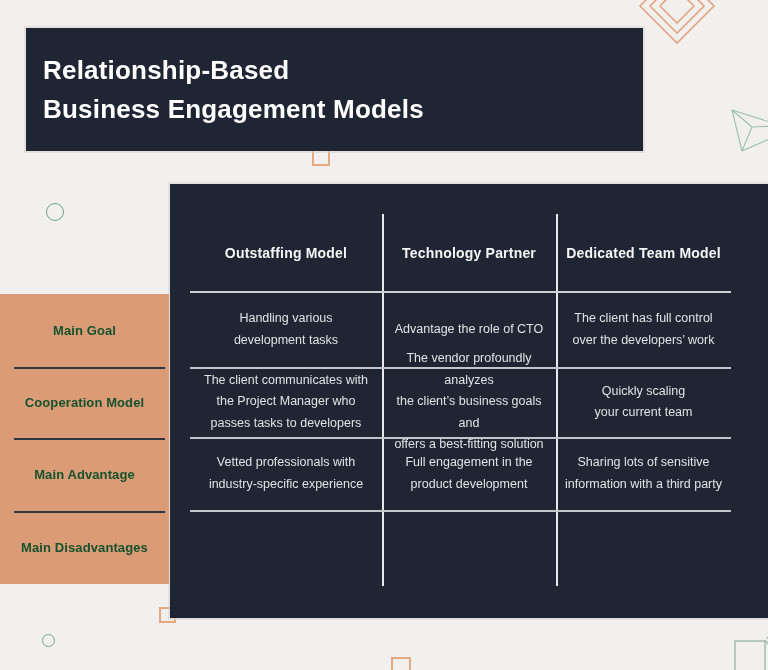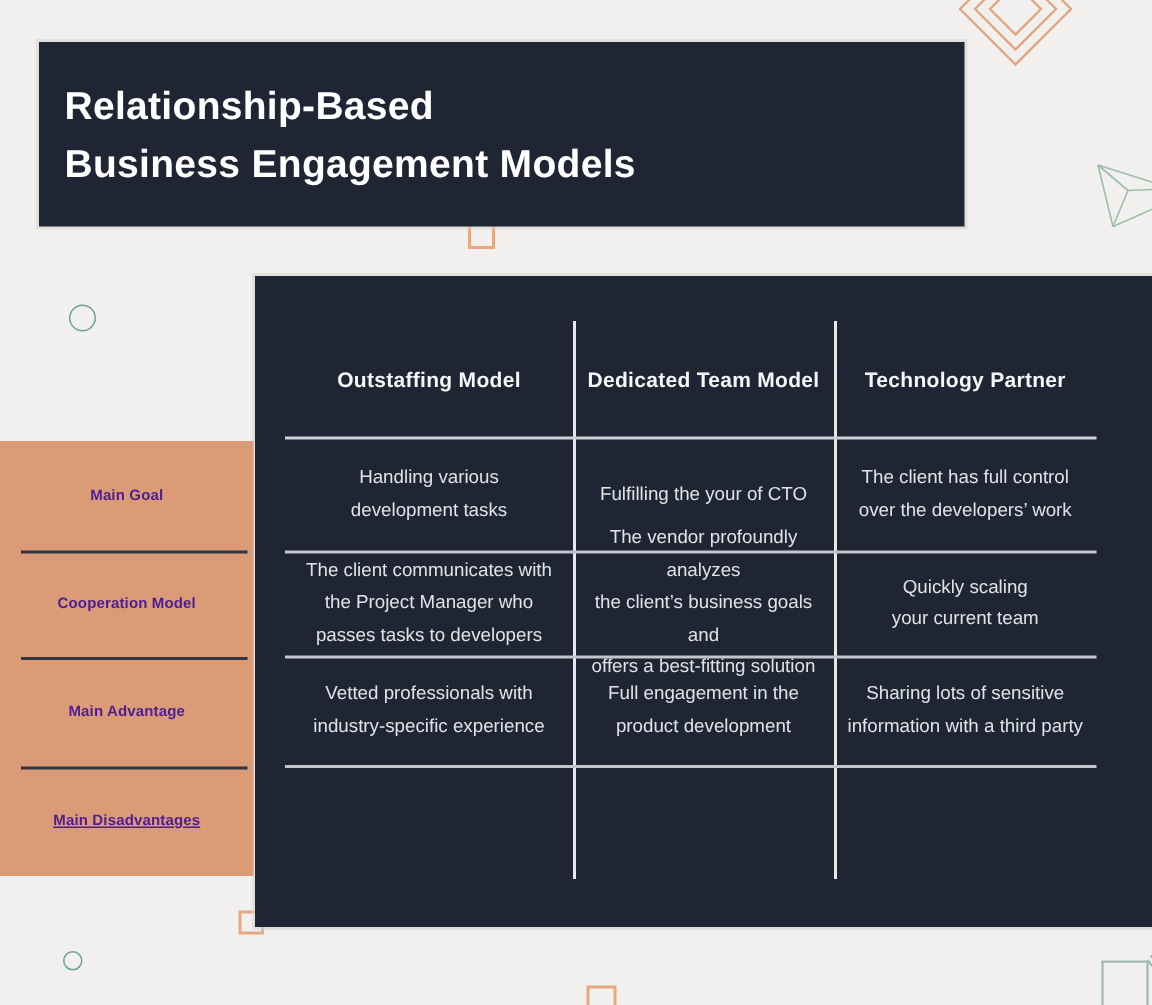--- a/index.html
+++ b/index.html
@@ -43,23 +43,23 @@
   .hline{position:absolute;left:20px;width:541px;height:1.5px;background:#c2c6cc;}
   .hline0{top:107px;background:#ced2d8;}
   .hline1{top:183px;} .hline2{top:253px;} .hline3{top:326px;}
   
   .sidebar{
     position:absolute;left:0;top:294px;width:169px;height:290px;
     background:#db9b76;z-index:4;
   }
   .sidebar-row{
     display:flex;align-items:center;justify-content:center;
-    color:#4c1d95;font-weight:bold;font-size:10px;letter-spacing:.1px;
+    color:#14532d;font-weight:bold;font-size:13px;letter-spacing:.1px;
   }
-  .srow1{height:73px;} .srow2{height:71px;} .srow3{height:73px;border-radius:17px;} .srow4{height:73px;text-decoration:underline;}
+  .srow1{height:73px;} .srow2{height:71px;} .srow3{height:73px;border-radius:17px;} .srow4{height:73px;}
   .sidebar-divider{position:absolute;left:14px;right:4px;height:1.5px;background:#2e3645;}
   .sdiv1{top:73px;} .sdiv2{top:144px;} .sdiv3{top:217px;}
   
   .deco{position:absolute;}
   .ring{border-radius:50%;box-sizing:border-box;}
   .ring-top{left:46px;top:203px;width:18px;height:18px;border:1.5px solid #6fa28e;}
   .ring-bottom{left:42px;top:634px;width:13px;height:13px;border:1.5px solid #6fa28e;}
   .o-square{box-sizing:border-box;border:2px solid #e5a87f;background:transparent;}
   .osq-title{left:312px;top:147px;width:18px;height:19px;z-index:2;}
   .osq-bl{left:159px;top:607px;width:17px;height:16px;z-index:1;}
@@ -103,26 +103,26 @@
 </svg>
 
 <div class="title-block">
   <div class="title-line">Relationship-Based</div>
   <div class="title-line">Business Engagement Models</div>
 </div>
 
 <div class="table-panel">
   <div class="grid">
     <div class="col-header">Outstaffing Model</div>
+    <div class="col-header">Technology Partner</div>
     <div class="col-header">Dedicated Team Model</div>
-    <div class="col-header">Technology Partner</div>
 
     <div class="cell">Handling various
 development tasks</div>
-    <div class="cell">Fulfilling the your of CTO</div>
+    <div class="cell">Advantage the role of CTO</div>
 
     <div class="cell">The client has full control
 over the developers’ work</div>
     <div class="cell">The client communicates with
 the Project Manager who
 passes tasks to developers</div>
     <div class="cell">The vendor profoundly analyzes
 the client’s business goals and
 offers a best-fitting solution</div>
 

